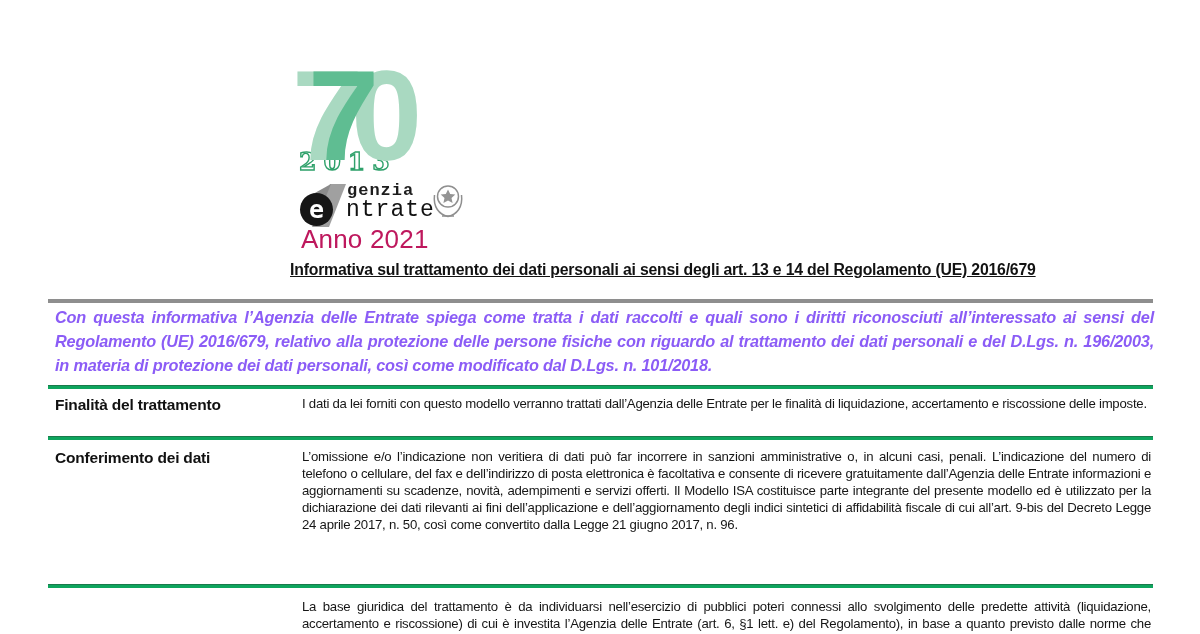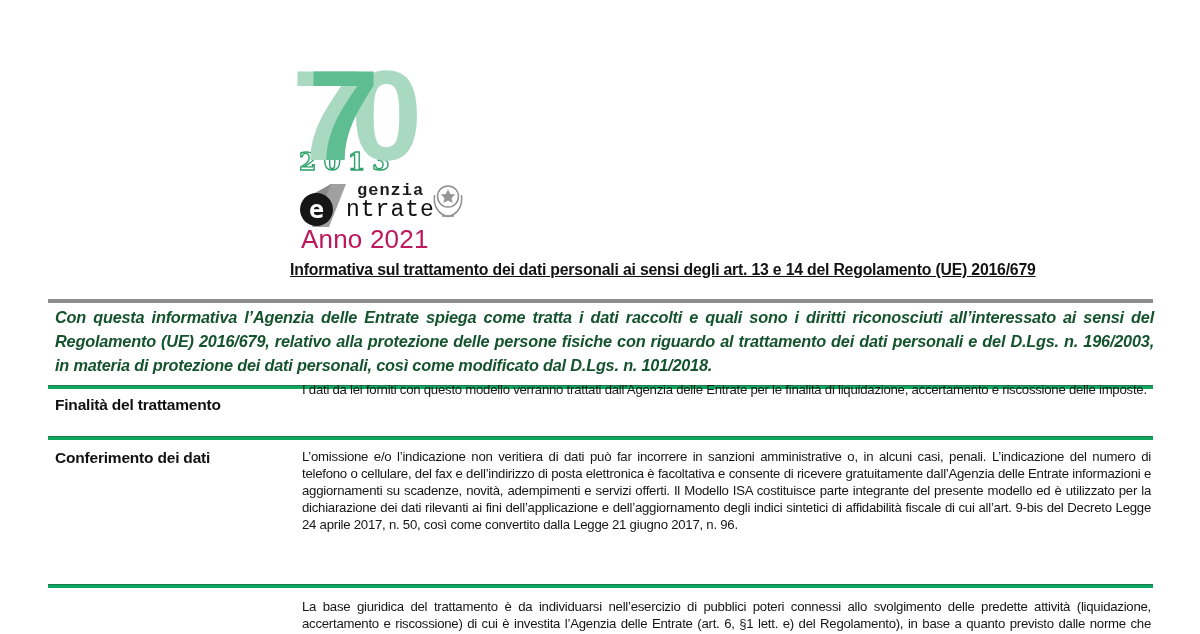--- a/index.html
+++ b/index.html
@@ -22,49 +22,49 @@
   }
   
   .ae-logo{position:absolute;left:300px;top:181px;width:125px;height:47px;}
   .ae-a-shape{position:absolute;left:0;top:0;}
   .e-disc{
     position:absolute;left:0px;top:12px;width:33px;height:33px;border-radius:50%;
     background:#161616;color:#ffffff;display:flex;align-items:center;justify-content:center;
     font-family:"DejaVu Sans Mono",monospace;font-weight:700;font-size:25px;z-index:2;
   }
   .ae-genzia{position:absolute;left:47px;top:0px;font-family:"Liberation Mono",monospace;
-    font-weight:700;font-size:17px;letter-spacing:1px;color:#1d1d1d;margin-left:10px;}
+    font-weight:700;font-size:17px;letter-spacing:1px;color:#1d1d1d;}
   .ae-ntrate{position:absolute;left:46px;top:16px;font-family:"Liberation Mono",monospace;
     font-weight:400;font-size:23px;letter-spacing:1px;color:#111111;}
   .emblem{position:absolute;left:428px;top:182px;}
   .anno{position:absolute;left:301px;top:224px;font-size:26px;font-weight:400;
     color:#be185d;letter-spacing:0.2px;}
   
   .doc-title{
     position:absolute;left:290px;top:261px;width:890px;
     font-weight:700;font-size:15.8px;letter-spacing:-0.2px;color:#121212;white-space:nowrap;text-decoration:underline;
   }
   
   .rule{position:absolute;left:48px;width:1105px;height:3.5px;}
   .rule-gray{background:#8e8e8e;top:299px;}
   .rule-green{background:#0ea55e;border-top:1px solid #1b7a4c;height:3px;}
   .rg1{top:385px;} .rg2{top:436px;} .rg3{top:584px;}
   
   .intro{
     position:absolute;left:55px;top:305px;width:1099px;
     font-weight:700;font-style:italic;font-size:16.3px;line-height:24px;
-    text-align:justify;letter-spacing:-0.2px;color:#14532d;
+    text-align:justify;letter-spacing:-0.2px;color:#8b5cf6;
   }
   
   .sec-label{position:absolute;left:55px;font-weight:700;font-size:15.5px;
     letter-spacing:-0.2px;color:#111111;}
   .sec-body{position:absolute;left:302px;width:849px;
     font-size:13.2px;line-height:17px;text-align:justify;letter-spacing:-0.25px;color:#161616;}
   .sec-body p{margin:0;padding:0;}
-  .lbl1{top:396px;} .bod1{top:381px;}
+  .lbl1{top:396px;} .bod1{top:395px;}
   .lbl2{top:449px;} .bod2{top:448px;}
   .lbl3{top:599px;margin-top:48px;} .bod3{top:598px;}
 </style>
 </head>
 <body>
 
 <div class="page">
 
   <div class="logo70">
     <span class="seven-light">7</span>

